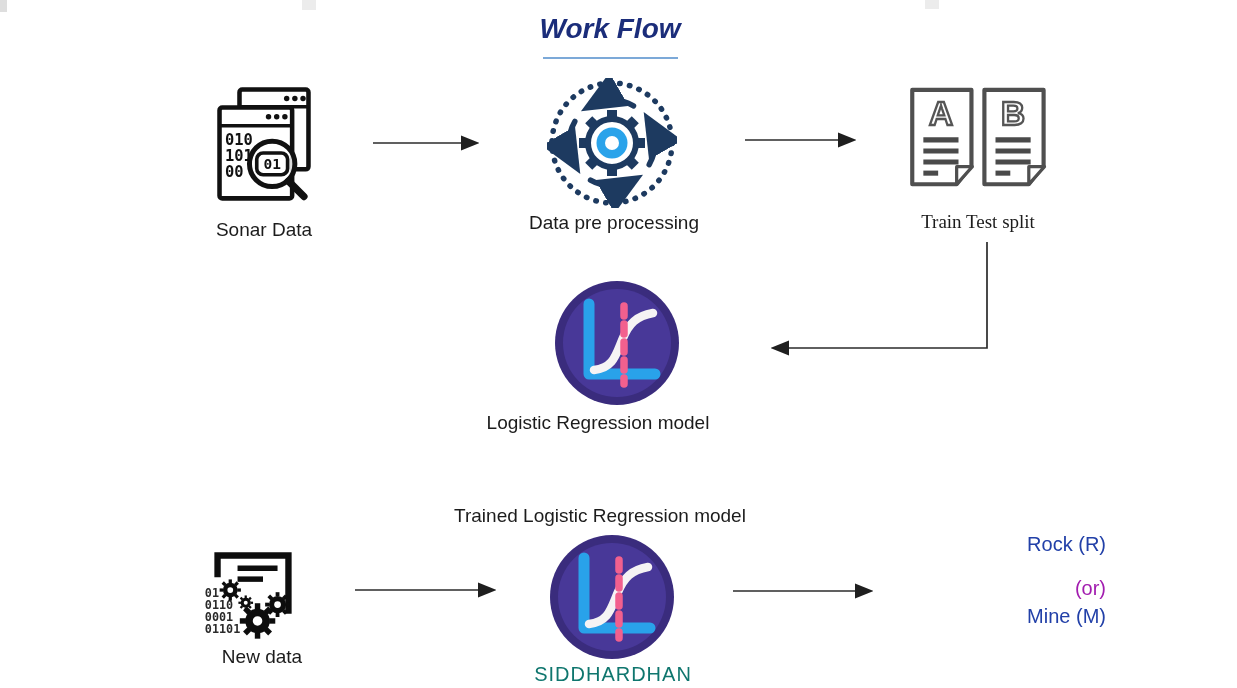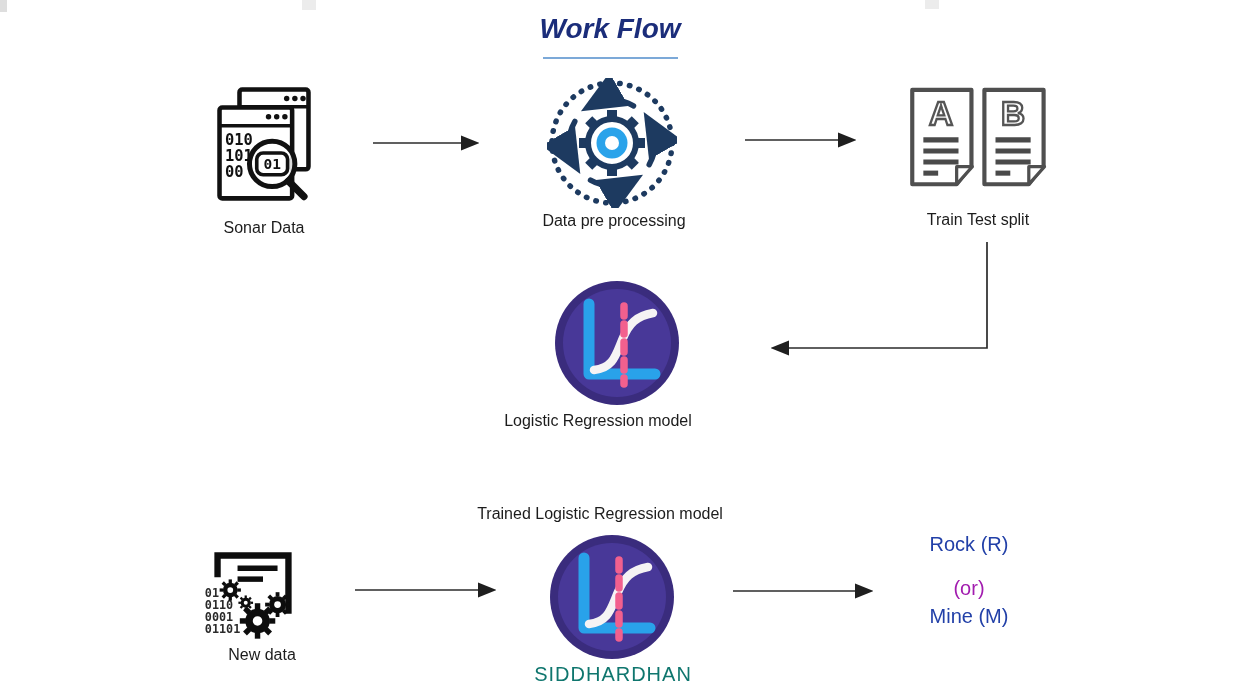--- a/index.html
+++ b/index.html
@@ -6,29 +6,29 @@
   #canvas{
     position:relative;width:1128px;height:688px;background:#ffffff;
     font-family:"Liberation Sans",sans-serif;overflow:hidden;
   }
   .abs{position:absolute;}
   .title{
     left:470px;top:13px;width:280px;text-align:center;
     font-size:28px;font-weight:bold;font-style:italic;color:#1b2d7a;
   }
   .title-underline{left:543px;top:57px;width:135px;height:2px;background:#7ca9d8;}
-  .lbl{position:absolute;font-size:16px;color:#1c1c1c;text-align:center;}
+  .lbl{position:absolute;font-size:19px;color:#1c1c1c;text-align:center;}
   .lbl-sonar{left:164px;top:219px;width:200px;}
   .lbl-preprocess{left:514px;top:212px;width:200px;}
-  .lbl-split{left:878px;top:211px;width:200px;}
+  .lbl-split{left:878px;top:211px;width:200px;font-family:Liberation Serif, serif;}
   .lbl-lr{left:448px;top:412px;width:300px;}
   .lbl-trained{left:430px;top:505px;width:340px;}
   .lbl-newdata{left:162px;top:646px;width:200px;}
   .lbl-prediction{left:889px;top:645px;width:200px;}
-  .pred-block{left:884px;top:530px;width:170px;font-size:20px;line-height:28px;text-align:center;}
+  .pred-block{left:936px;top:530px;width:170px;font-size:20px;line-height:28px;text-align:right;}
   .pred-blue{color:#2240a8;}
   .pred-black{color:#a21caf;margin-top:16px;}
   .watermark{left:513px;top:663px;width:200px;text-align:center;font-size:20px;color:#0f766e;letter-spacing:1px;}
   .edge-black{left:1229px;top:0;width:3px;height:688px;background:#0b0b0b;}
   .edge-gray{left:1219px;top:0;width:1px;height:688px;background:#d9d9d9;}
   .topmark{background:#ececec;}
   svg{display:block;}
 </style>
 </head>
 <body>

